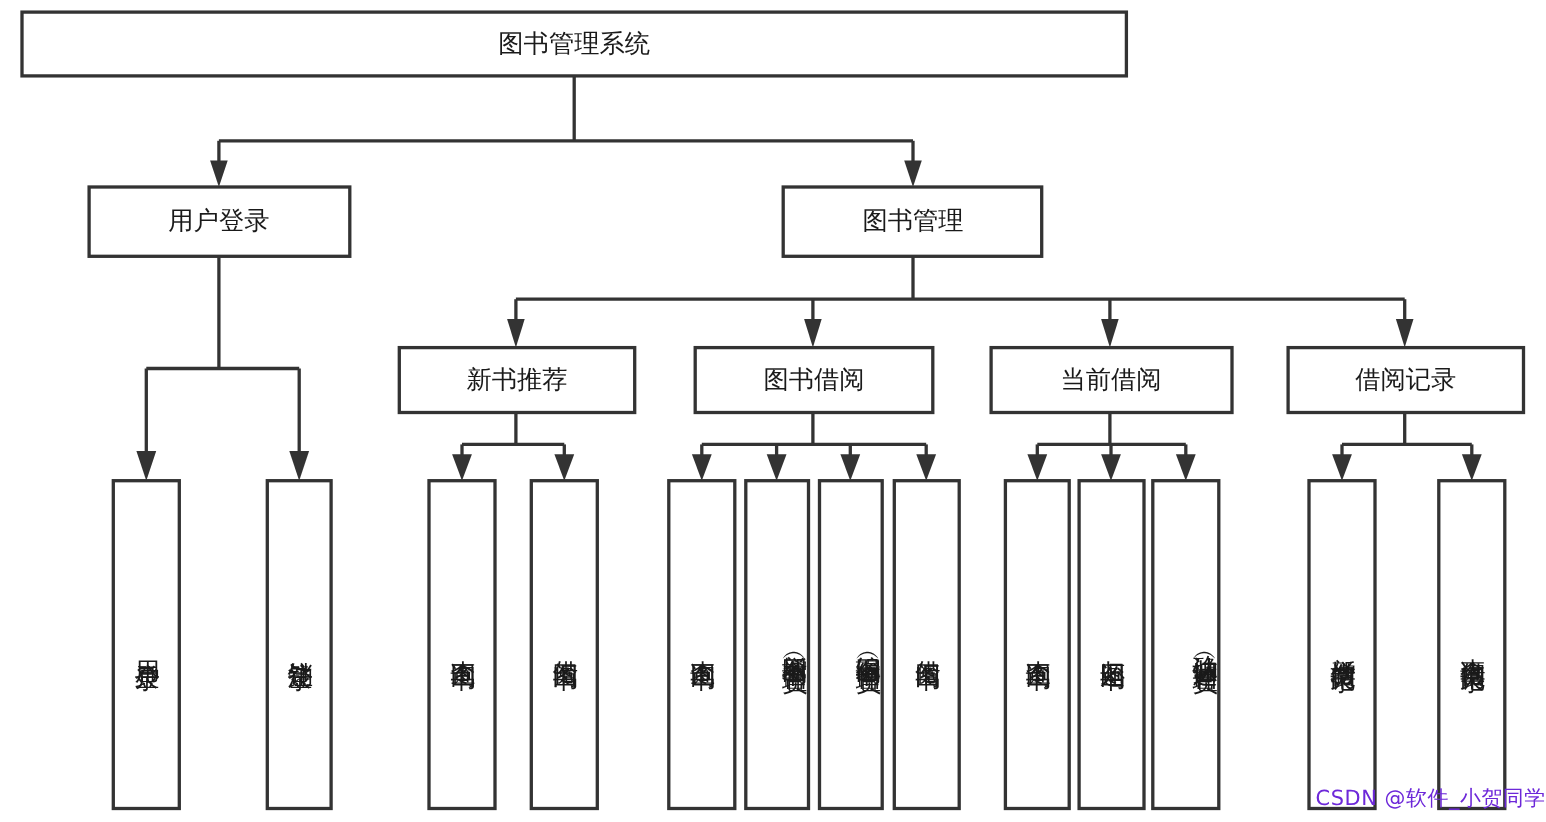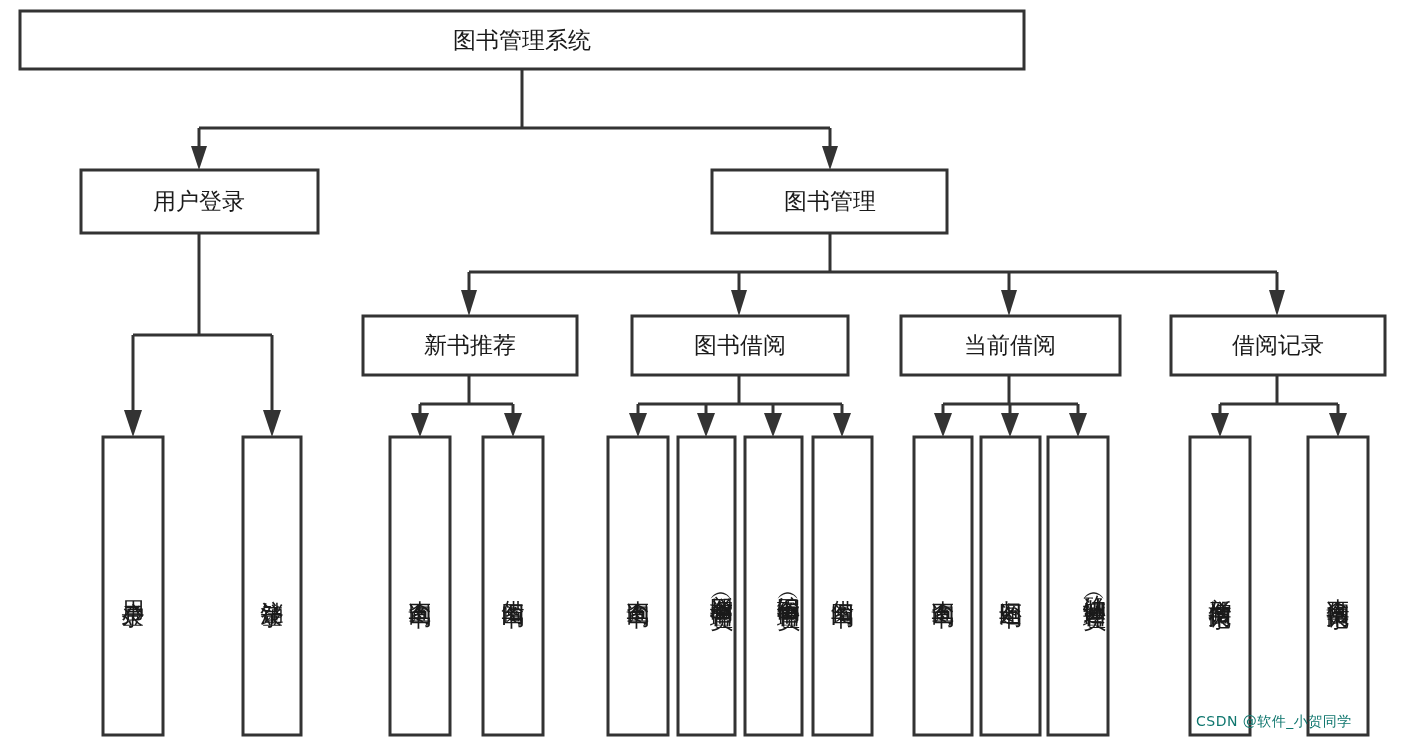--- a/index.html
+++ b/index.html
@@ -61,22 +61,22 @@
     letter-spacing: 2px;
     display: flex;
     align-items: center;
     justify-content: center;
     white-space: nowrap;
     pointer-events: none;
   }
   .watermark {
     position: absolute;
     font-family: "DejaVu Sans", "Liberation Sans", sans-serif;
-    font-size: 14px;
-    color: #0f766e;
+    font-size: 19px;
+    color: #6d28d9;
     white-space: nowrap;
     letter-spacing: 0.5px;
   }
 </style>
 </head>
 <body>
 
 <div id="diagram-root">
 
   <svg id="flow-svg" viewBox="0 0 1405 747">

